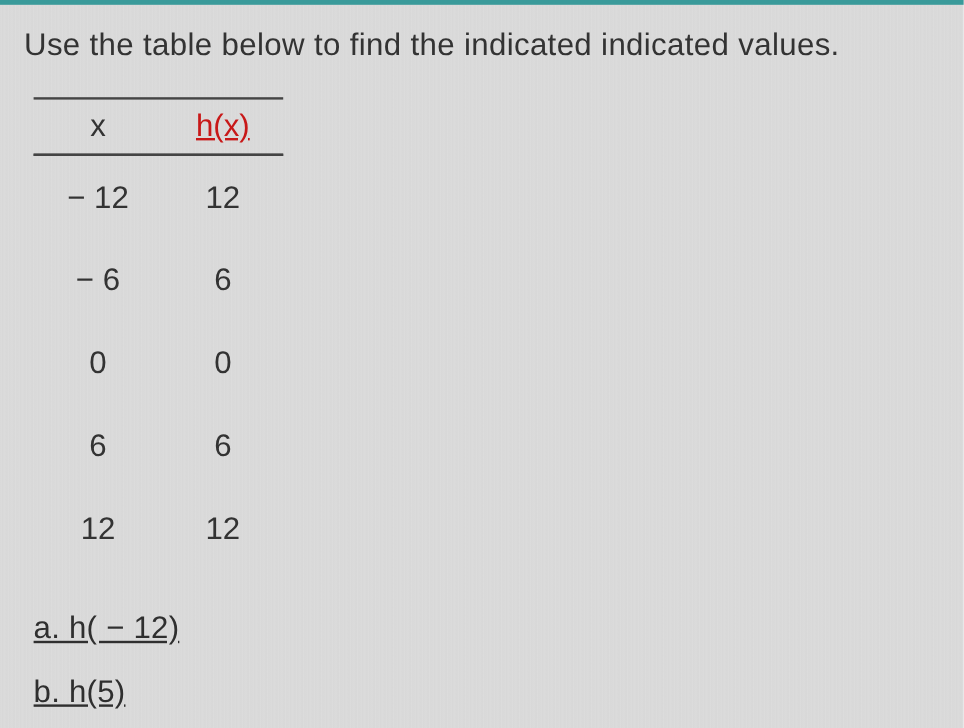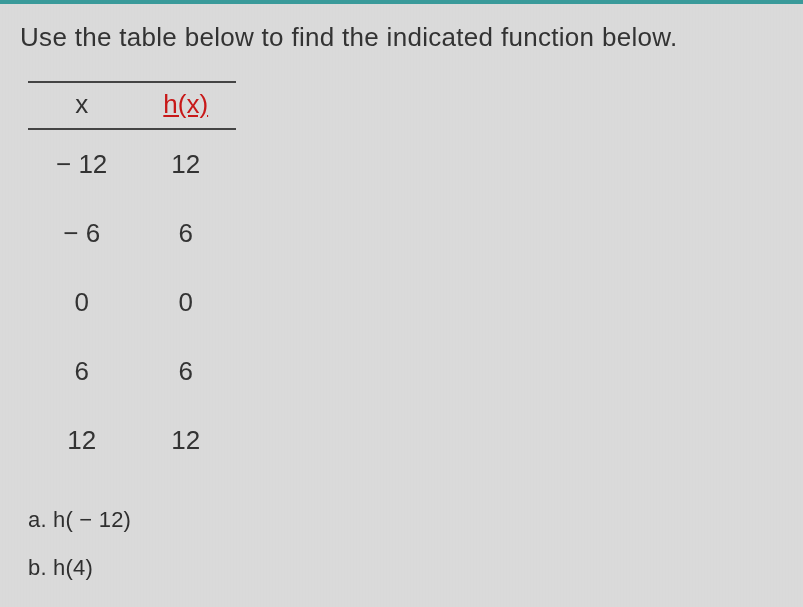--- a/index.html
+++ b/index.html
@@ -54,32 +54,33 @@
     }
     .func-table td {
       padding: 19px 28px;
       text-align: center;
       color: #333;
     }
     .questions {
       margin-left: 8px;
     }
     .q {
-      font-size: 22px;
+      font-size: 26px;
       color: #2f2f2f;
       margin-bottom: 22px;
       letter-spacing: 0.2px;
+      text-decoration: underline;
     }
   </style>
 </head>
 <body>
 
 
 
-<div class="prompt">Use the table below to find the indicated function below.</div>
+<div class="prompt">Use the table below to find the indicated indicated values.</div>
 
 <div class="table-wrap">
   <table class="func-table">
     <thead>
       <tr>
         <th>x</th>
         <th class="hx">h(x)</th>
       </tr>
     </thead>
     <tbody>
@@ -102,17 +103,17 @@
       <tr>
         <td>12</td>
         <td>12</td>
       </tr>
     </tbody>
   </table>
 </div>
 
 <div class="questions">
   <div class="q">a. h( − 12)</div>
-  <div class="q">b. h(4)</div>
+  <div class="q">b. h(5)</div>
 </div>
 
 
 
 
 </body></html>

